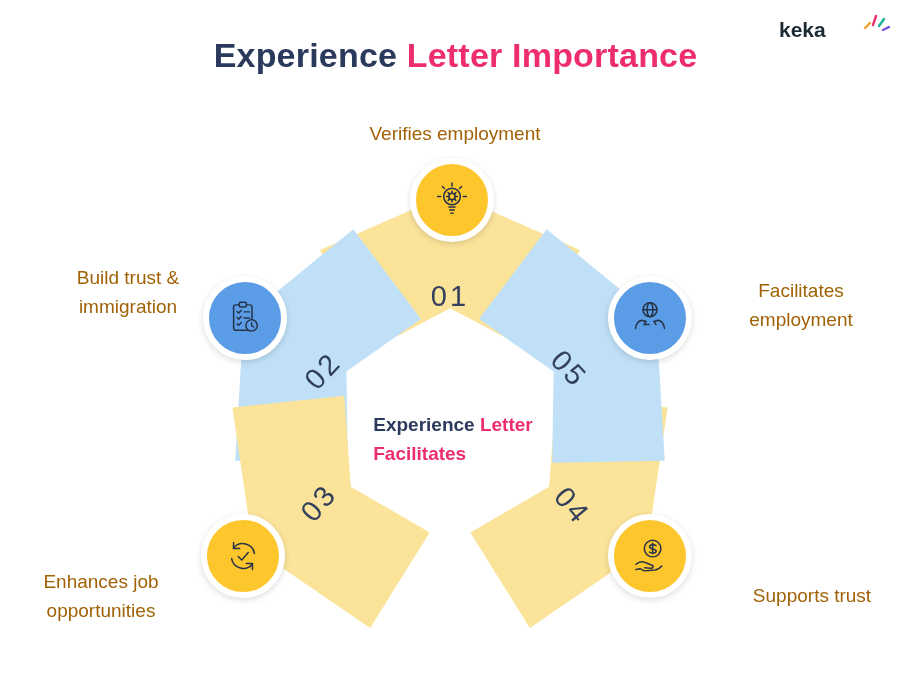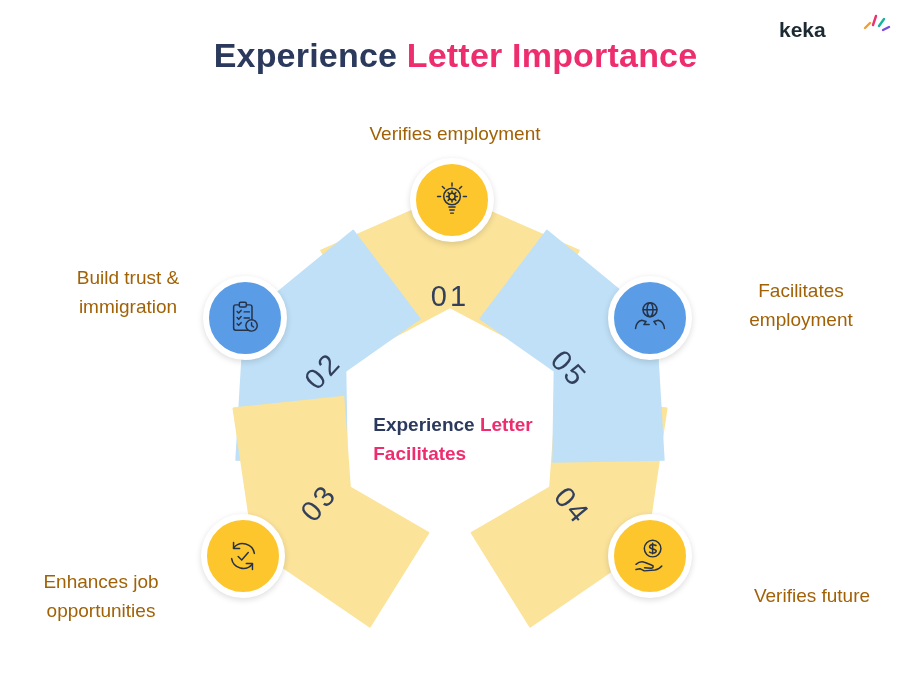--- a/index.html
+++ b/index.html
@@ -140,21 +140,21 @@
   </div>
   <div class="seg-label" style="left:128px;top:292px;">
     <span>Build trust &amp;</span>
     <span>immigration</span>
   </div>
   <div class="seg-label" style="left:101px;top:596px;">
     <span>Enhances job</span>
     <span>opportunities</span>
   </div>
   <div class="seg-label" style="left:812px;top:596px;">
-    <span>Verifies future</span>
+    <span>Supports trust</span>
   </div>
   <div class="seg-label" style="left:801px;top:305px;">
     <span>Facilitates</span>
     <span>employment</span>
   </div>
 
   <div class="center-title">
     <div>
       <span>Experience</span>
       <span class="pink">Letter</span>

